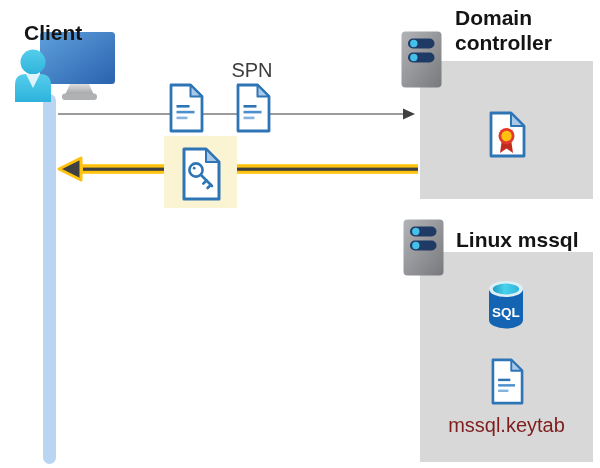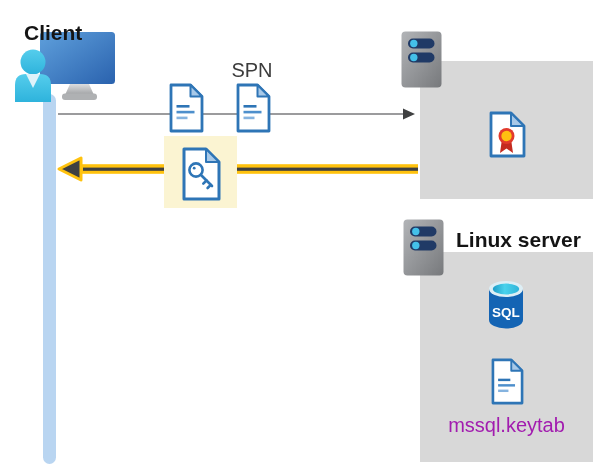--- a/index.html
+++ b/index.html
@@ -3,21 +3,21 @@
 <meta charset="utf-8">
 <style>
   html,body{margin:0;padding:0;background:#fff;}
   .stage{
     position:relative;width:600px;height:468px;background:#ffffff;
     font-family:"Liberation Sans",sans-serif;overflow:hidden;
   }
   .abs{position:absolute;}
   .title{font-weight:bold;font-size:21px;line-height:25px;color:#141414;}
   .ticket-label{font-size:20px;color:#3c3c3c;text-align:center;}
-  .file-label{font-size:20px;color:#a21caf;text-align:center;}
+  .file-label{font-size:20px;color:#7f1d1d;text-align:center;}
   .gray-box{background:#d8d8d8;}
   .highlight-box{background:#fbf4d2;}
   .lifeline{background:#b9d5f1;border-radius:7px;}
   svg{display:block;}
 </style>
 </head>
 <body>
 
 <div class="stage">
 
@@ -146,18 +146,19 @@
     <rect x="8.5" y="22" width="13" height="2.6" fill="#2e75b6"></rect>
     <rect x="8.5" y="27.8" width="18" height="2.6" fill="#4d8fcc"></rect>
     <rect x="8.5" y="33.6" width="11" height="2.6" fill="#85b3df"></rect>
   </svg>
 
   <div class="abs title" style="left:24px;top:4px;margin-top:16px;">Client</div>
 
 
   <div class="abs ticket-label" style="left:226px;top:51px;width:52px;margin-top:8px;">SPN</div>
 
+  <div class="abs title" style="left:455px;top:5px;width:140px;">Domain controller</div>
 
-  <div class="abs title" style="left:456px;top:227px;width:140px;">Linux server</div>
+  <div class="abs title" style="left:456px;top:227px;width:140px;">Linux mssql</div>
 
   <div class="abs file-label" style="left:420px;top:414px;width:173px;">mssql.keytab</div>
 
 </div>
 
 </body></html>

